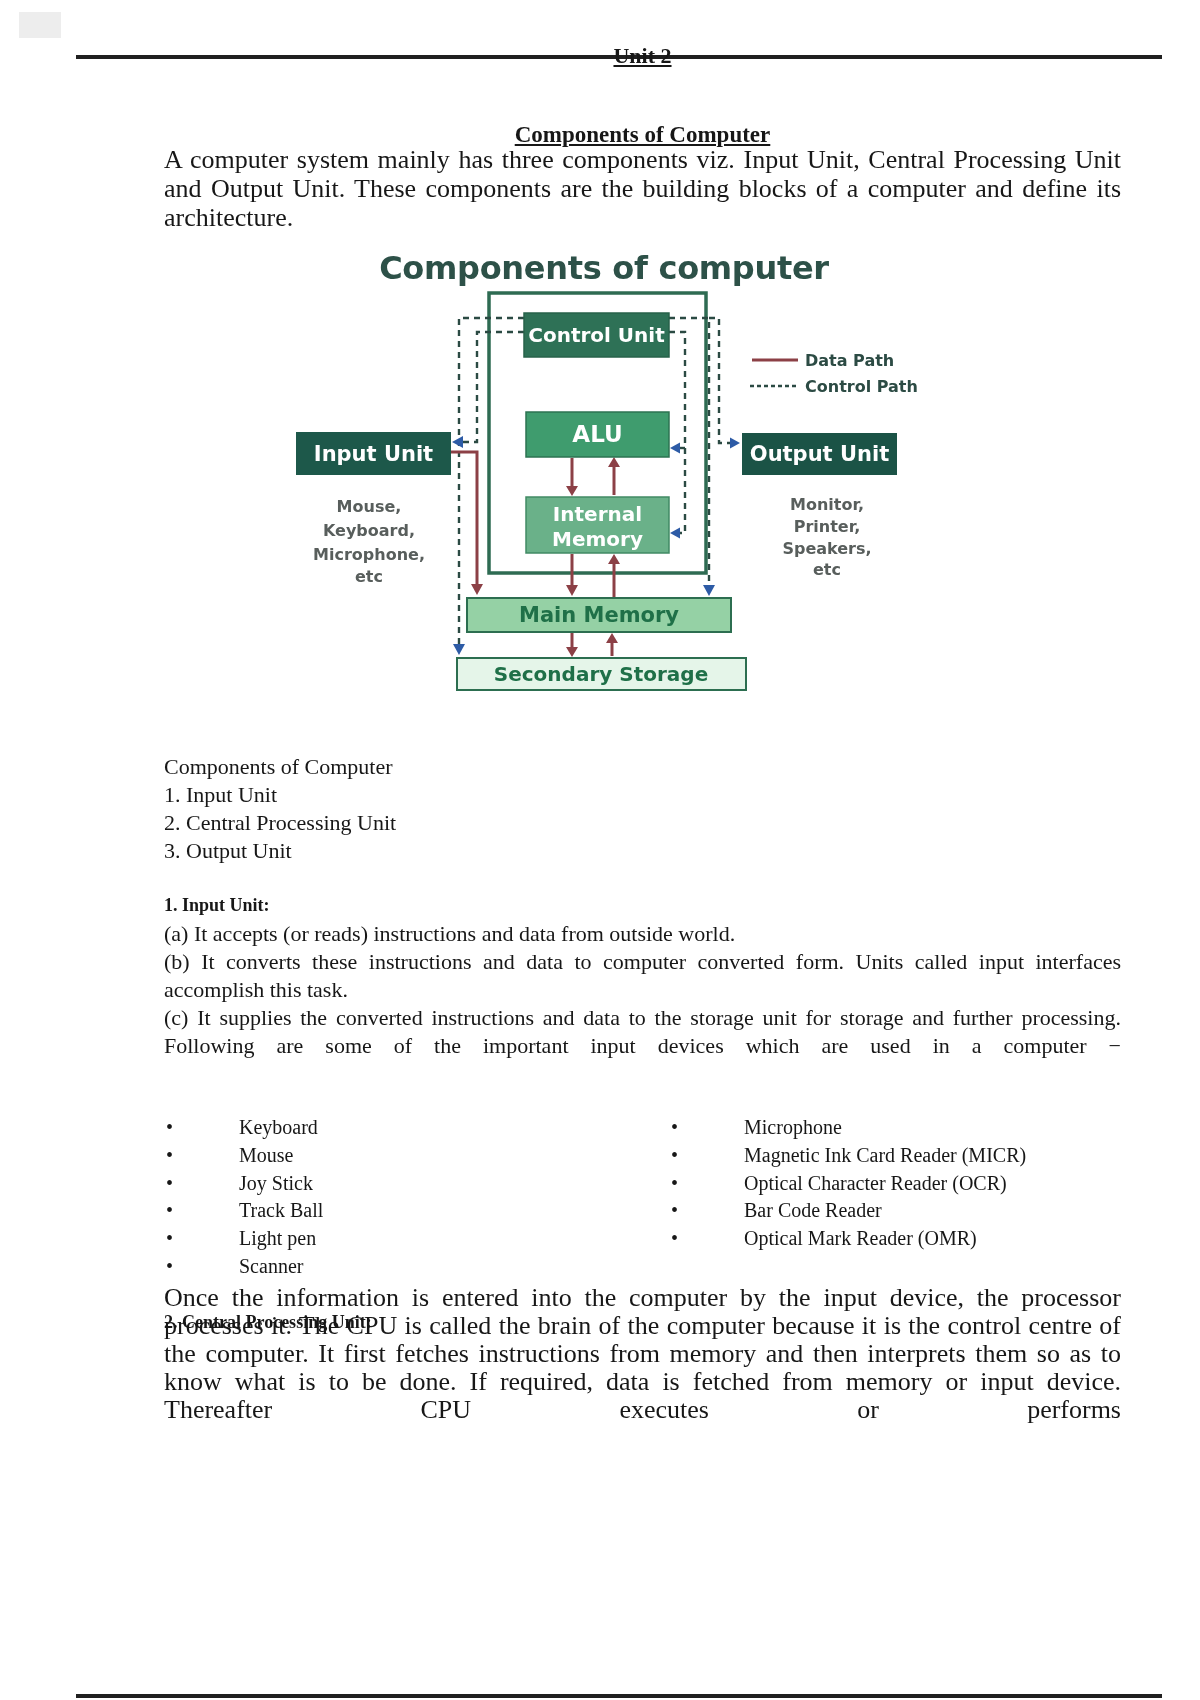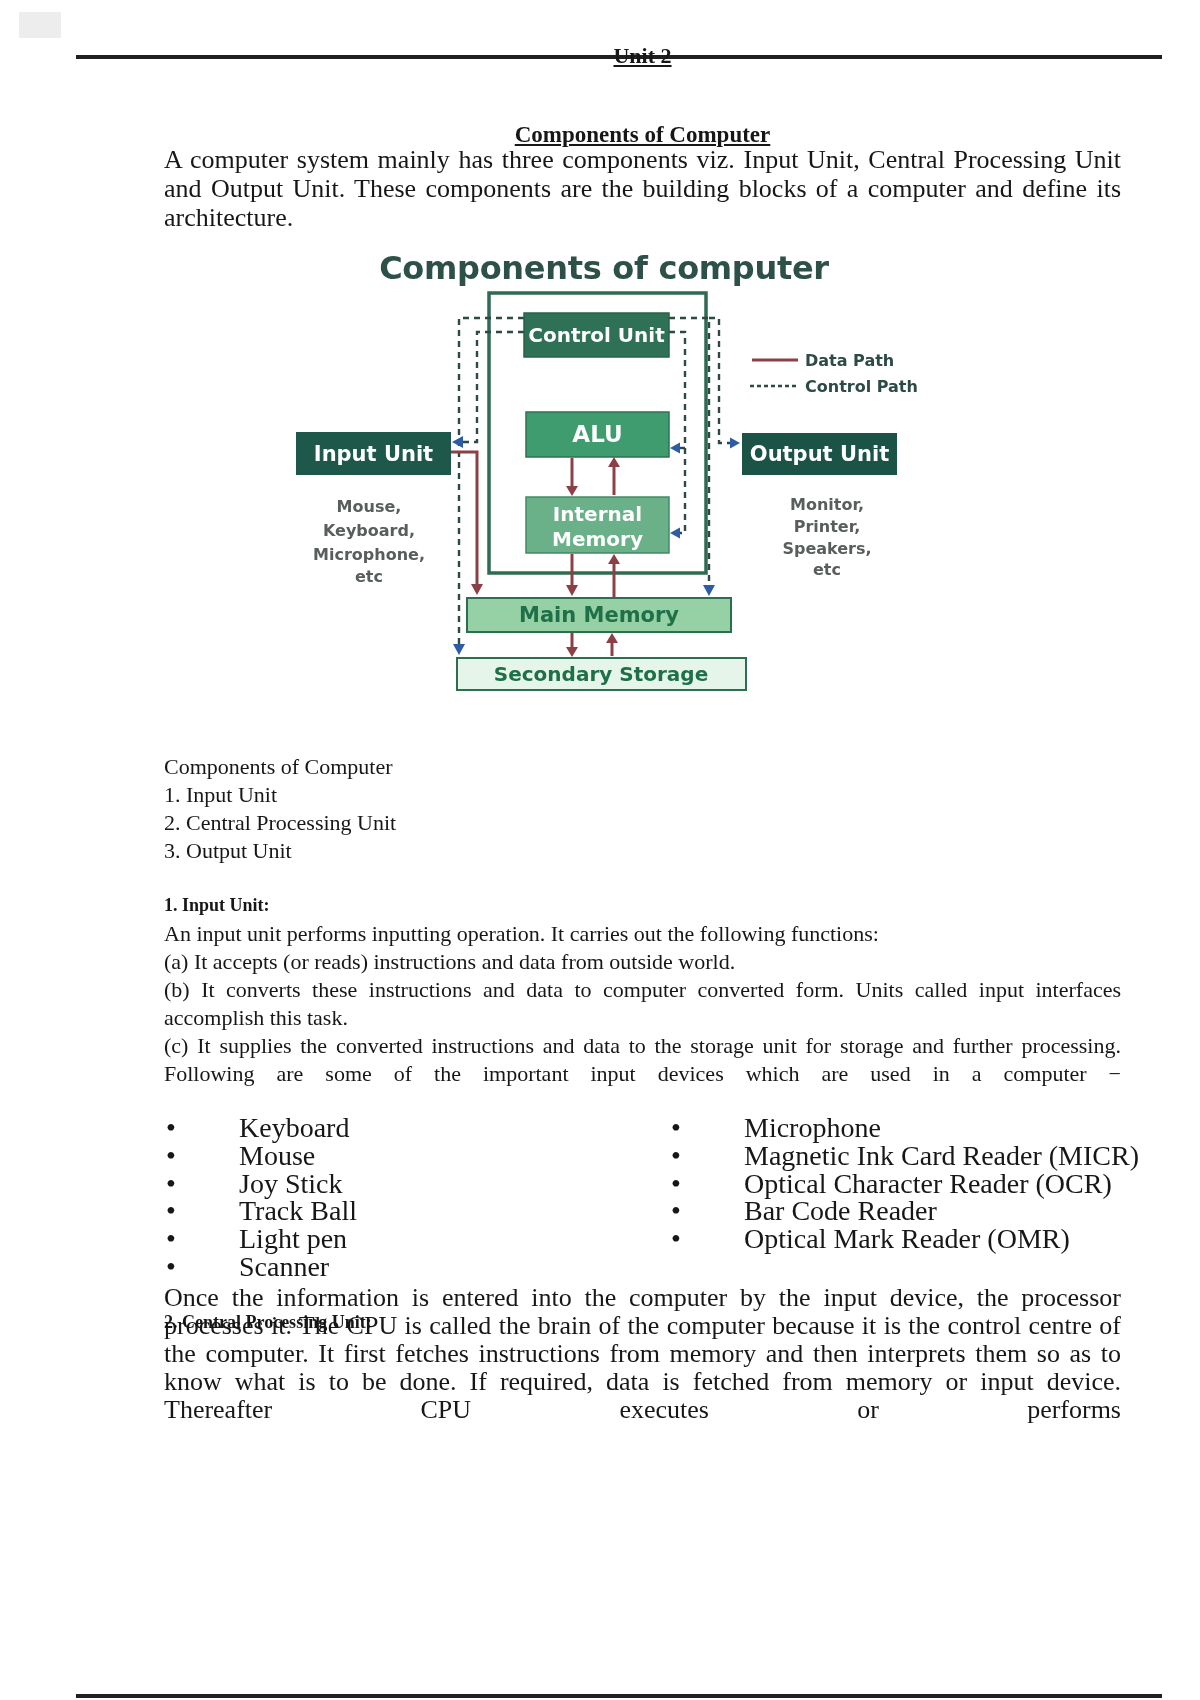--- a/index.html
+++ b/index.html
@@ -18,21 +18,21 @@
   .svgwrap{position:absolute;left:250px;top:225px;width:660px;height:480px;}
   .components-list{position:absolute;left:145px;top:753px;width:957px;font-size:22px;line-height:28px;}
   .sec-heading{position:absolute;left:145px;width:957px;font-size:18px;font-weight:bold;line-height:28px;}
   .h-input{top:891px;}
   .h-cpu{top:1308px;}
   .points{position:absolute;left:145px;top:920px;width:957px;font-size:22px;line-height:28px;}
   .points div{text-align:justify;}
   .points .justify-last{text-align-last:justify;}
   .cpu-para{position:absolute;left:145px;top:1284px;width:957px;font-size:26px;line-height:28px;
         text-align:justify;text-align-last:justify;}
-  .bullets{position:absolute;top:1114px;font-size:28px;line-height:27.8px;list-style:none;margin:0;padding:0;}
+  .bullets{position:absolute;top:1114px;font-size:20px;line-height:27.8px;list-style:none;margin:0;padding:0;}
   .bullets-left{left:147px;width:470px;}
   .bullets-right{left:652px;width:480px;}
   .bullets li{position:relative;padding-left:73px;}
   .bullets li::before{content:"\2022";position:absolute;left:0;top:0;}
   svg text{font-family:"DejaVu Sans", sans-serif;}
 </style>
 </head>
 <body>
 
 <div class="page">
@@ -136,21 +136,20 @@
   <div class="components-list">
     <div>Components of Computer</div>
     <div>1. Input Unit</div>
     <div>2. Central Processing Unit</div>
     <div>3. Output Unit</div>
   </div>
 
   <div class="sec-heading h-input">1. Input Unit:</div>
 
   <div class="points">
-    <div>An input unit performs inputting operation. It carries out the following functions:</div>
     <div>(a) It accepts (or reads) instructions and data from outside world.</div>
     <div>(b) It converts these instructions and data to computer converted form. Units called input interfaces accomplish this task.</div>
     <div class="justify-last">(c) It supplies the converted instructions and data to the storage unit for storage and further processing. Following are some of the important input devices which are used in a computer −</div>
   </div>
 
   <ul class="bullets bullets-left">
     <li>Keyboard</li>
     <li>Mouse</li>
     <li>Joy Stick</li>
     <li>Track Ball</li>

